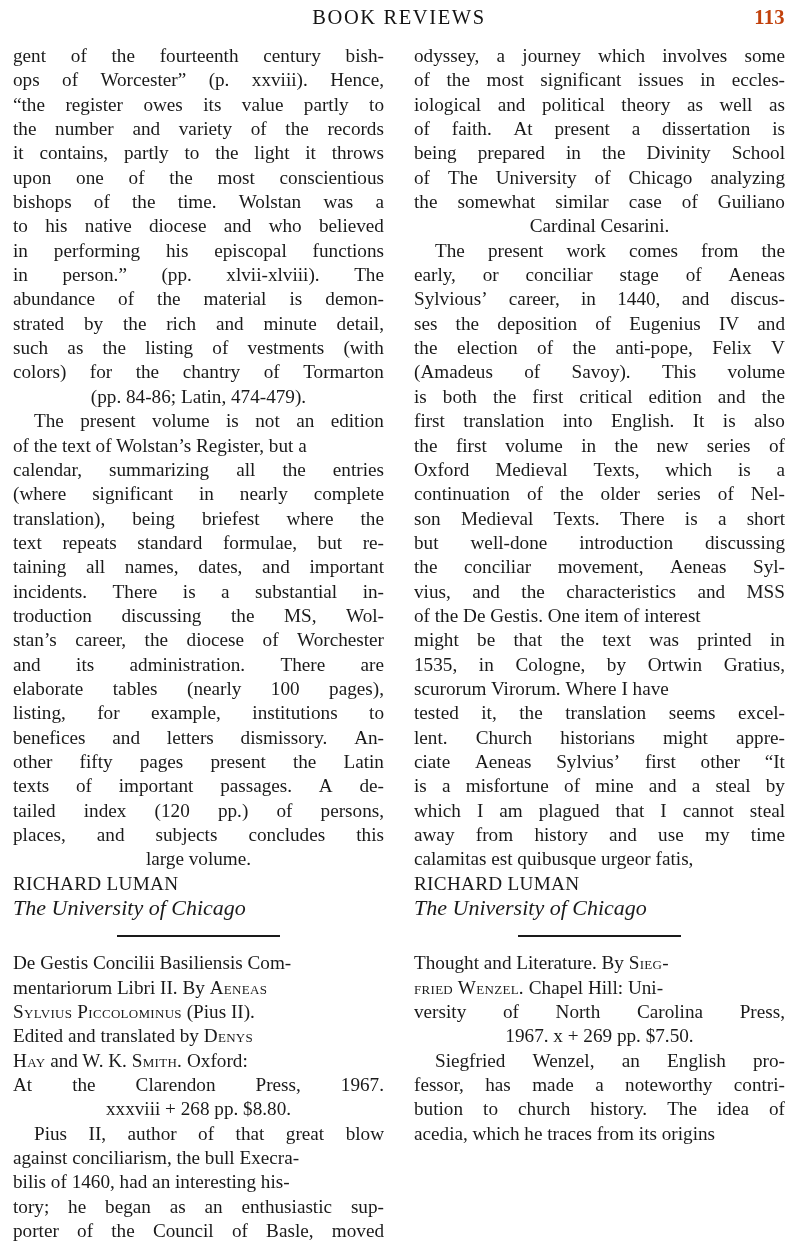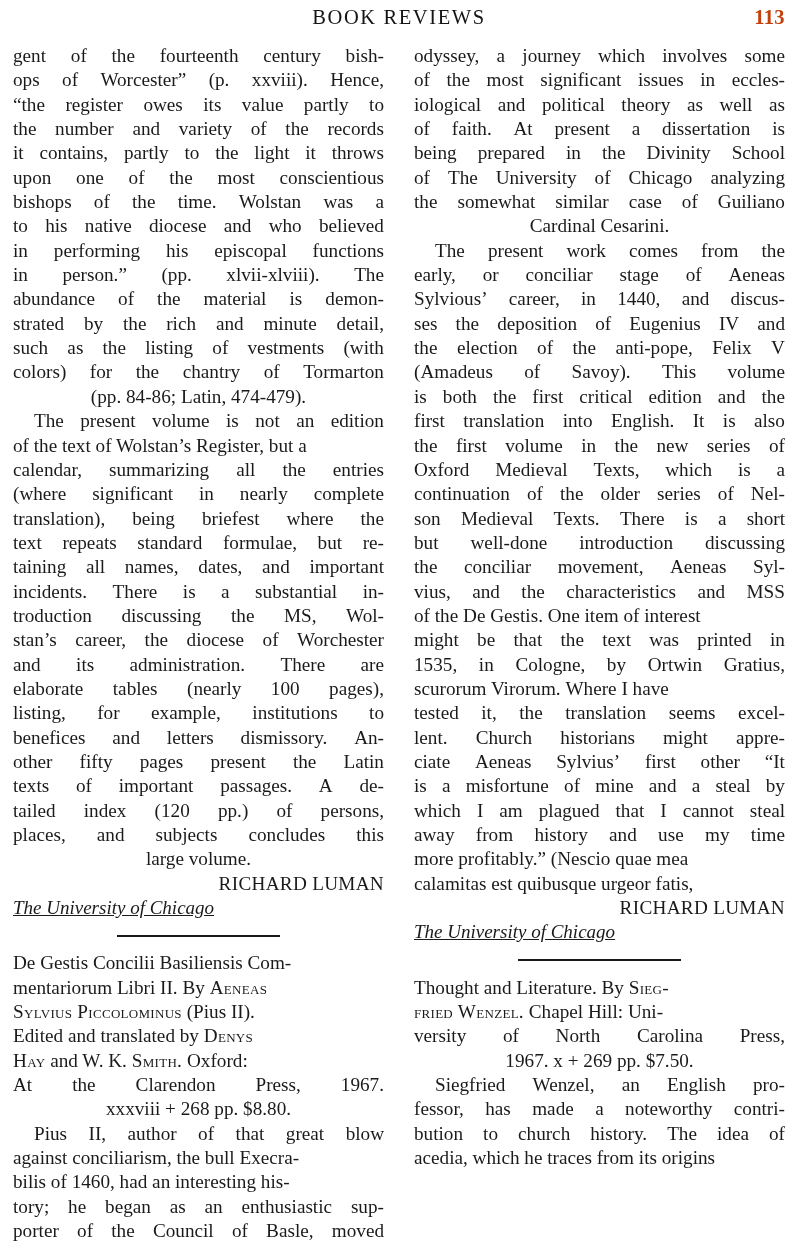--- a/index.html
+++ b/index.html
@@ -88,35 +88,33 @@
   .i { }
 
   
   .sc {
     font-variant: small-caps;
     letter-spacing: 0.3px;
   }
 
   .sig {
     display: block;
-    text-align: right;
     font-size: 19.2px;
     line-height: 24.35px;
     height: 24.35px;
     white-space: pre;
   }
   .affil {
     display: block;
     text-align: left;
     font-style: italic;
-    font-size: 19px;
+    font-size: 22px;
     line-height: 24.35px;
     height: 24.35px;
     white-space: pre;
-    text-decoration: underline;
   }
 
   .rule-wrap {
     height: 31px;
     display: flex;
     align-items: center;
     justify-content: center;
   }
   .rule {
     width: 163px;
@@ -243,21 +241,20 @@
           <div class="ln"><span>of the&nbsp;<span class="i">De Gestis.</span>&nbsp;One item of interest</span></div>
           <div class="ln"><span>might</span><span>be</span><span>that</span><span>the</span><span>text</span><span>was</span><span>printed</span><span>in</span></div>
           <div class="ln"><span>1535,</span><span>in</span><span>Cologne,</span><span>by</span><span>Ortwin</span><span>Gratius,</span></div>
           <div class="ln"><span><span class="i">scurorum Virorum.</span>&nbsp;Where I have</span></div>
           <div class="ln"><span>tested</span><span>it,</span><span>the</span><span>translation</span><span>seems</span><span>excel-</span></div>
           <div class="ln"><span>lent.</span><span>Church</span><span>historians</span><span>might</span><span>appre-</span></div>
           <div class="ln"><span>ciate</span><span>Aeneas</span><span>Sylvius’</span><span>first</span><span>other</span><span>“It</span></div>
           <div class="ln"><span>is</span><span>a</span><span>misfortune</span><span>of</span><span>mine</span><span>and</span><span>a</span><span>steal</span><span>by</span></div>
           <div class="ln"><span>which</span><span>I</span><span>am</span><span>plagued</span><span>that</span><span>I</span><span>cannot</span><span>steal</span></div>
           <div class="ln"><span>away</span><span>from</span><span>history</span><span>and</span><span>use</span><span>my</span><span>time</span></div>
-          <div class="ln"><span>more profitably.” (<span class="i">Nescio quae mea</span></span></div>
           <div class="ln"><span><span class="i">calamitas est quibusque urgeor fatis,</span></span></div>
         </div>
 
         <div class="sig sc">RICHARD LUMAN</div>
         <div class="affil">The University of Chicago</div>
       </div>
 
       <div class="rule-wrap">
         <div class="rule"></div>
       </div>

